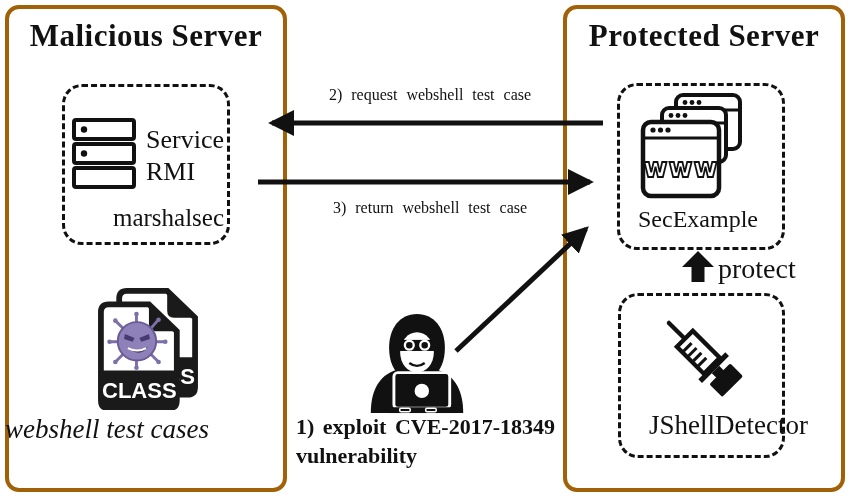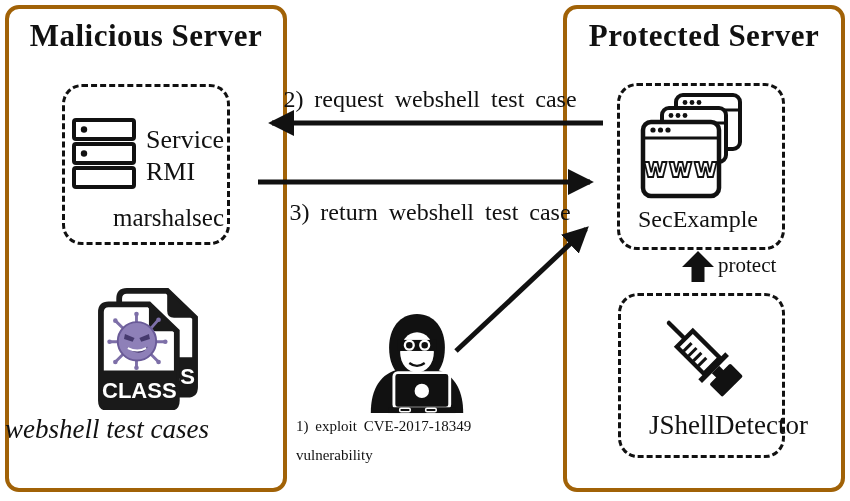--- a/index.html
+++ b/index.html
@@ -24,32 +24,32 @@
   .dash-sec    { left:617px; top:83px;  width:162px; height:161px; }
   .dash-jshell { left:618px; top:293px; width:161px; height:159px; }
 
   .caption {
     position:absolute; left:0; width:100%; text-align:center;
     font-size:25px;
   }
   .icon-abs { position:absolute; }
 
   .flow-text {
-    position:absolute; font-size:24px; word-spacing:5px; white-space:nowrap;
+    position:absolute; font-size:16px; word-spacing:5px; white-space:nowrap;
   }
   .flow-text.step2 { left:257px; top:86px;  width:346px; text-align:center; }
   .flow-text.step3 { left:257px; top:199px; width:346px; text-align:center; }
-  .flow-text.step1 { left:296px; top:412px; font-size:15px; line-height:29px; word-spacing:3px; }
+  .flow-text.step1 { left:296px; top:412px; font-size:22px; line-height:29px; word-spacing:3px;font-weight:bold; }
 
   .italic-caption {
     position:absolute; left:5px; top:414px; width:274px; text-align:left;
     font-style:italic; font-size:27px;
   }
   .protect-label {
-    position:absolute; left:718px; top:253px; font-size:21px;
+    position:absolute; left:718px; top:253px; font-size:28px;
   }
   .overlay {
     position:absolute; left:0; top:0; width:850px; height:501px;
     pointer-events:none; z-index:5;
   }
 </style>
 </head>
 <body>
 
 <div class="canvas">

